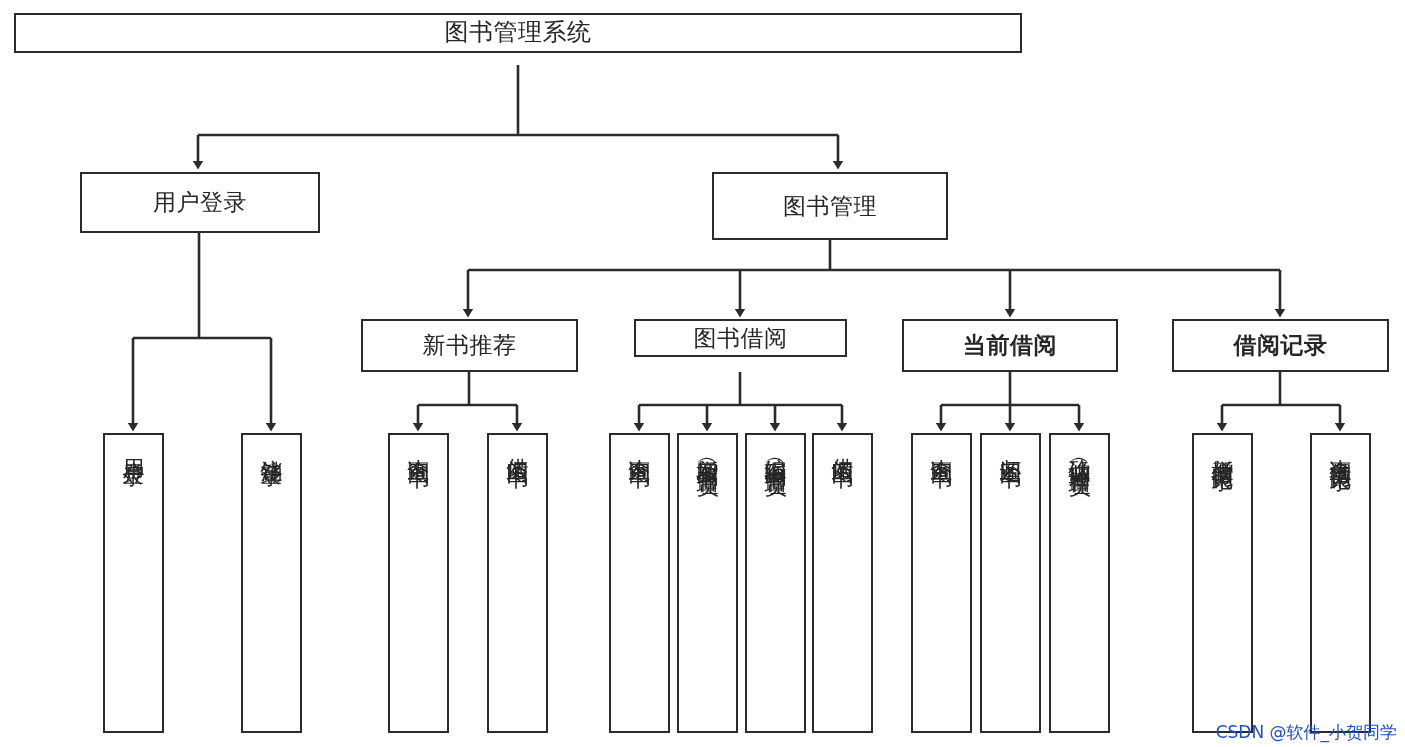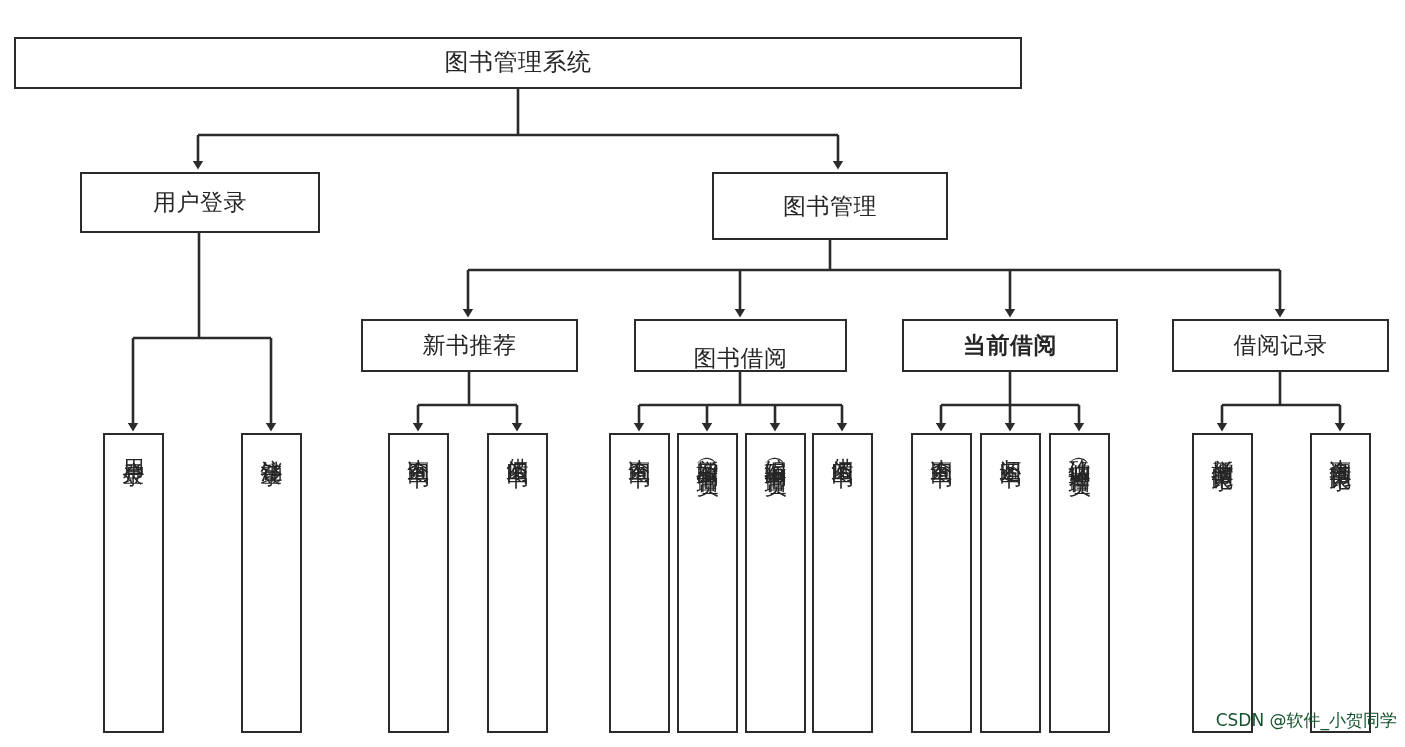--- a/index.html
+++ b/index.html
@@ -62,23 +62,23 @@
     writing-mode: vertical-rl;
     text-orientation: upright;
     font-size: 22px;
     letter-spacing: 2.5px;
     line-height: 1;
     white-space: nowrap;
   }
   .watermark {
     position: absolute;
     right: 8px;
-    bottom: 15px;
+    bottom: 3px;
     font-size: 17px;
-    color: #14532d;
+    color: #1d4ed8;
     white-space: nowrap;
     z-index: 5;
     font-family: "DejaVu Sans", "Liberation Sans", sans-serif;
   }
 </style>
 </head>
 <body>
 
 <div id="canvas">
 
@@ -125,41 +125,41 @@
       <path d="M1010,405 L1010,424" marker-end="url(#arrow)"></path>
       <path d="M1079,405 L1079,424" marker-end="url(#arrow)"></path>
 
       <path d="M1280,372 L1280,405"></path>
       <path d="M1222,405 L1340,405"></path>
       <path d="M1222,405 L1222,424" marker-end="url(#arrow)"></path>
       <path d="M1340,405 L1340,424" marker-end="url(#arrow)"></path>
     </g>
   </svg>
 
-  <div class="node horiz root" style="left:14px; top:13px; width:1008px; height:52px;margin-top:24px;">
+  <div class="node horiz root" style="left:14px; top:13px; width:1008px; height:40px;">
     <span class="node-label">图书管理系统</span>
   </div>
 
   <div class="node horiz" style="left:80px; top:172px; width:240px; height:61px;">
     <span class="node-label">用户登录</span>
   </div>
   <div class="node horiz" style="left:712px; top:172px; width:236px; height:68px;">
     <span class="node-label">图书管理</span>
   </div>
 
   <div class="node horiz" style="left:361px; top:319px; width:217px; height:53px;">
     <span class="node-label">新书推荐</span>
   </div>
-  <div class="node horiz" style="left:634px; top:319px; width:213px; height:53px;align-items:flex-end;">
+  <div class="node horiz" style="left:634px; top:319px; width:213px; height:38px;">
     <span class="node-label">图书借阅</span>
   </div>
   <div class="node horiz" style="left:902px; top:319px; width:216px; height:53px;font-weight:bold;">
     <span class="node-label">当前借阅</span>
   </div>
-  <div class="node horiz" style="left:1172px; top:319px; width:217px; height:53px;">
+  <div class="node horiz" style="left:1172px; top:319px; width:217px; height:53px;font-weight:bold;">
     <span class="node-label">借阅记录</span>
   </div>
 
   <div class="node vert" style="left:103px; top:433px; width:61px; height:300px;">
     <span class="node-label">用户登录</span>
   </div>
   <div class="node vert" style="left:241px; top:433px; width:61px; height:300px;">
     <span class="node-label">注销登录</span>
   </div>
 

